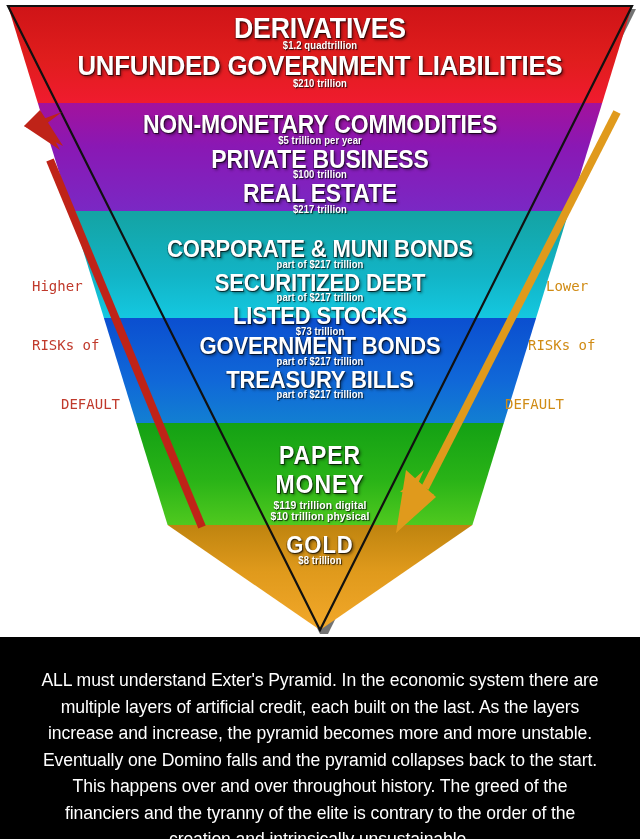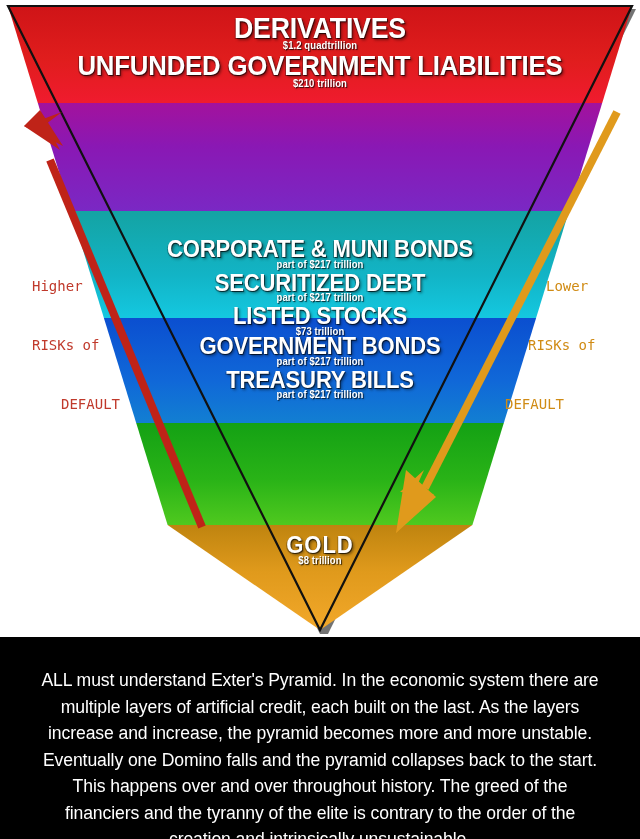--- a/index.html
+++ b/index.html
@@ -189,37 +189,51 @@
       </g>
     </svg>
 
     <div class="band-text" style="top:14px;">
       <div class="band-line t-derivatives">DERIVATIVES</div>
       <div class="band-sub">$1.2 quadtrillion</div>
       <div class="band-line t-unfunded">UNFUNDED GOVERNMENT LIABILITIES</div>
       <div class="band-sub">$210 trillion</div>
     </div>
 
+    <div class="band-text" style="top:112px;">
+      <div class="band-line t-nonmon">NON-MONETARY COMMODITIES</div>
+      <div class="band-sub">$5 trillion per year</div>
+      <div class="band-line t-private">PRIVATE BUSINESS</div>
+      <div class="band-sub">$100 trillion</div>
+      <div class="band-line t-realestate">REAL ESTATE</div>
+      <div class="band-sub">$217 trillion</div>
+    </div>
 
     <div class="band-text" style="top:237px;">
       <div class="band-line t-corporate">CORPORATE &amp; MUNI BONDS</div>
       <div class="band-sub">part of $217 trillion</div>
       <div class="band-line t-securitized">SECURITIZED DEBT</div>
       <div class="band-sub">part of $217 trillion</div>
       <div class="band-line t-listed">LISTED STOCKS</div>
       <div class="band-sub">$73 trillion</div>
     </div>
 
     <div class="band-text" style="top:334px;">
       <div class="band-line t-govbonds">GOVERNMENT BONDS</div>
       <div class="band-sub">part of $217 trillion</div>
       <div class="band-line t-tbills">TREASURY BILLS</div>
       <div class="band-sub">part of $217 trillion</div>
     </div>
 
+    <div class="band-text" style="top:443px;">
+      <div class="band-line t-paper">PAPER</div>
+      <div class="band-line t-money" style="margin-top:4px;">MONEY</div>
+      <div class="band-sub" style="margin-top:4px;font-size:11px;">$119 trillion digital</div>
+      <div class="band-sub" style="font-size:11px;">$10 trillion physical</div>
+    </div>
 
     <div class="band-text" style="top:533px;">
       <div class="band-line t-gold">GOLD</div>
       <div class="band-sub">$8 trillion</div>
     </div>
 
     <div class="risk-label risk-left" style="left:32px; top:278px;">Higher</div>
     <div class="risk-label risk-left" style="left:32px; top:337px;">RISKs of</div>
     <div class="risk-label risk-left" style="left:61px; top:396px;">DEFAULT</div>
 

